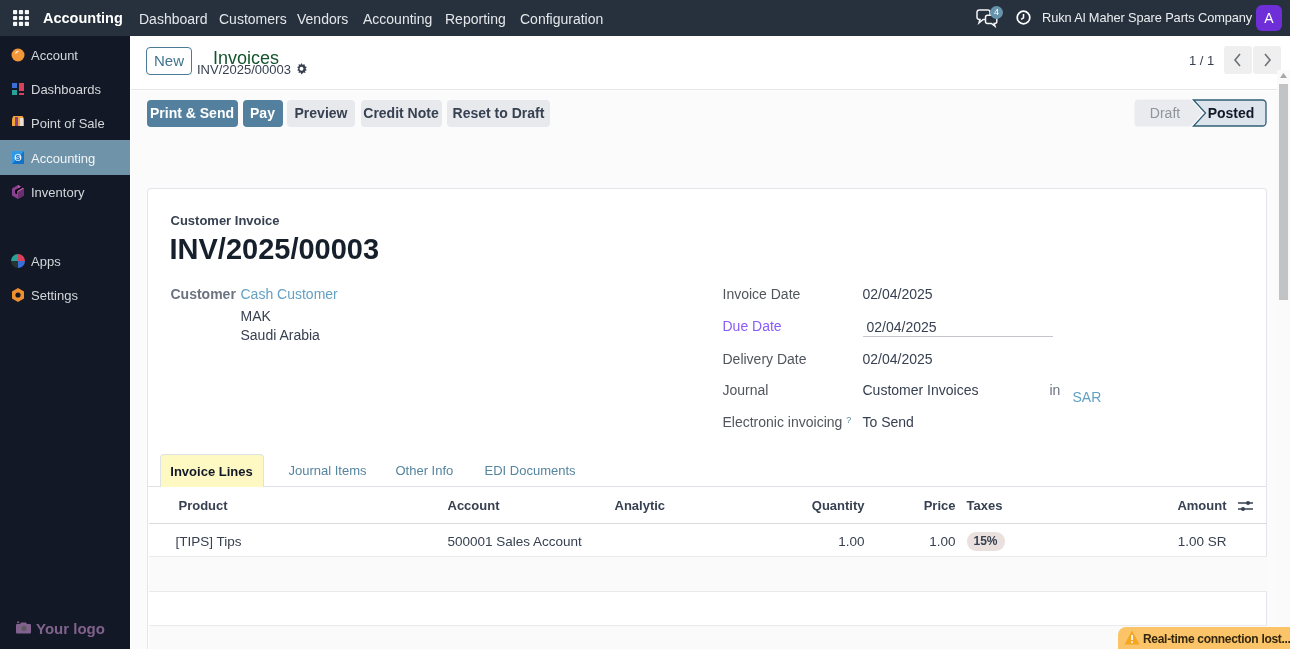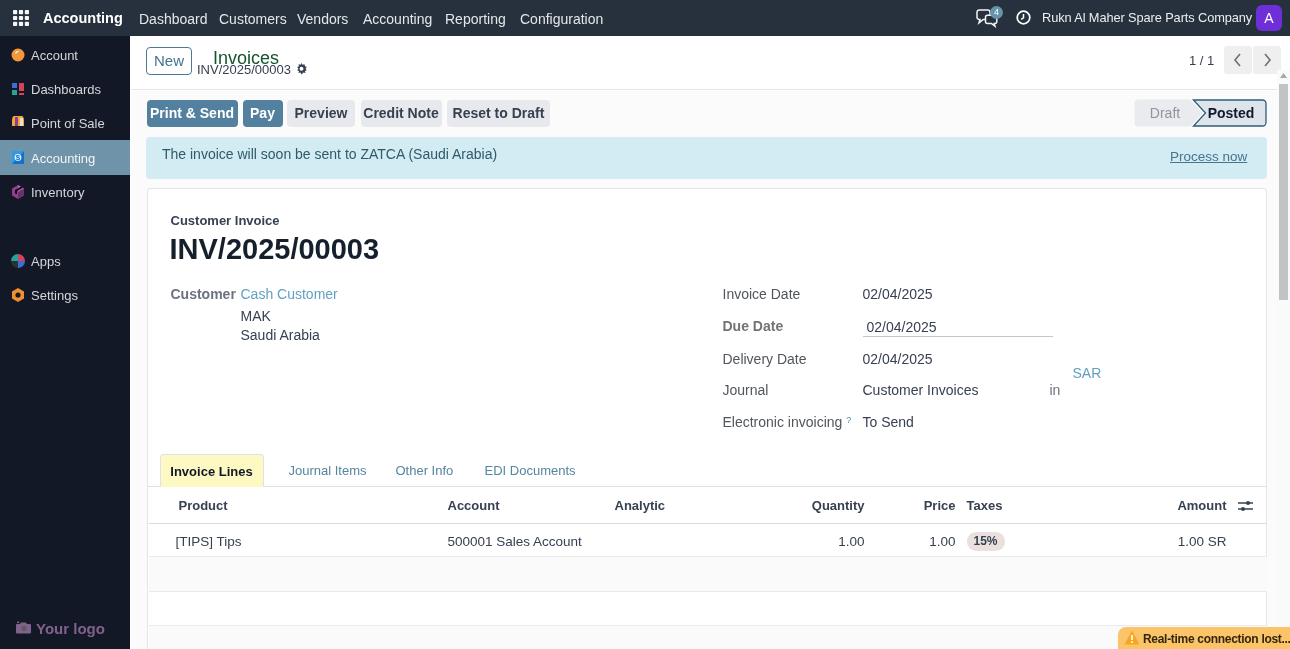--- a/index.html
+++ b/index.html
@@ -194,45 +194,41 @@
   <div class="btn btns" style="left:229.5px; width:81px;">Credit Note</div>
   <div class="btn btns" style="left:316px; width:103px;">Reset to Draft</div>
 
   <svg id="statusbar" width="133" height="28" viewBox="0 0 133 28">
     <path d="M4 .5 h52.5 l12 13.5 -12 13.5 H4 a3.5 3.5 0 0 1 -3.5 -3.5 V4 A3.5 3.5 0 0 1 4 .5 Z" fill="#e9ebee"></path>
     <path d="M59.5 1 l12 13 -12 13 H128.5 a3.5 3.5 0 0 0 3.5 -3.5 V4.5 A3.5 3.5 0 0 0 128.5 1 Z" fill="#dde4eb" stroke="#2f5e76" stroke-width="1.3"></path>
     <text x="31" y="19" font-size="14" fill="#8f959b" text-anchor="middle">Draft</text>
     <text x="97" y="19" font-size="14" font-weight="bold" fill="#111827" text-anchor="middle">Posted</text>
   </svg>
 
-  <div id="alert">
-    <div class="txt">The invoice will soon be sent to ZATCA (Saudi Arabia)</div>
-    <div class="link">Process now</div>
-  </div>
 
   <div id="card">
     <div class="cardlbl">Customer Invoice</div>
     <div id="h1">INV/2025/00003</div>
 
     <div class="flabel" style="left:23px; top:97px; font-weight:700; color:#6b7280;">Customer</div>
     <div class="fval flink" style="left:93px; top:97px;">Cash Customer</div>
     <div class="fval" style="left:93px; top:119px;">MAK</div>
     <div class="fval" style="left:93px; top:138px;">Saudi Arabia</div>
 
     <div class="flabel" style="left:575px; top:97px;">Invoice Date</div>
     <div class="fval" style="left:715px; top:97px;">02/04/2025</div>
-    <div class="flabel" style="left:575px; top:129px; font-weight:700; color:#737373;">Due Date</div>
+    <div class="flabel" style="left:575px; top:129px; font-weight:400; color:#8b5cf6;">Due Date</div>
     <div class="fval" style="left:719px; top:130px;">02/04/2025</div>
     <div class="abs" style="left:715px; top:147px; width:190px; height:1px; background:#c3c7cb;"></div>
     <div class="flabel" style="left:575px; top:162px;">Delivery Date</div>
     <div class="fval" style="left:715px; top:162px;">02/04/2025</div>
     <div class="flabel" style="left:575px; top:193px;">Journal</div>
     <div class="fval" style="left:715px; top:193px;">Customer Invoices</div>
     <div class="fval" style="left:902px; top:193px; color:#6b7280;">in</div>
-    <div class="fval flink" style="left:925px; top:176px;text-align:center;">SAR</div>
+    <div class="fval flink" style="left:925px; top:200px;text-align:center;">SAR</div>
     <div class="flabel" style="left:575px; top:225px;">Electronic invoicing <span style="font-size:9px; color:#55859f; vertical-align:4px;">?</span></div>
     <div class="fval" style="left:715px; top:225px;">To Send</div>
 
     <div id="tabline"></div>
     <div class="tab" id="tab0">Invoice Lines</div>
     <div class="tab" style="left:141px;">Journal Items</div>
     <div class="tab" style="left:248px;">Other Info</div>
     <div class="tab" style="left:337px;">EDI Documents</div>
 
     <div class="th" style="left:31px;">Product</div>

